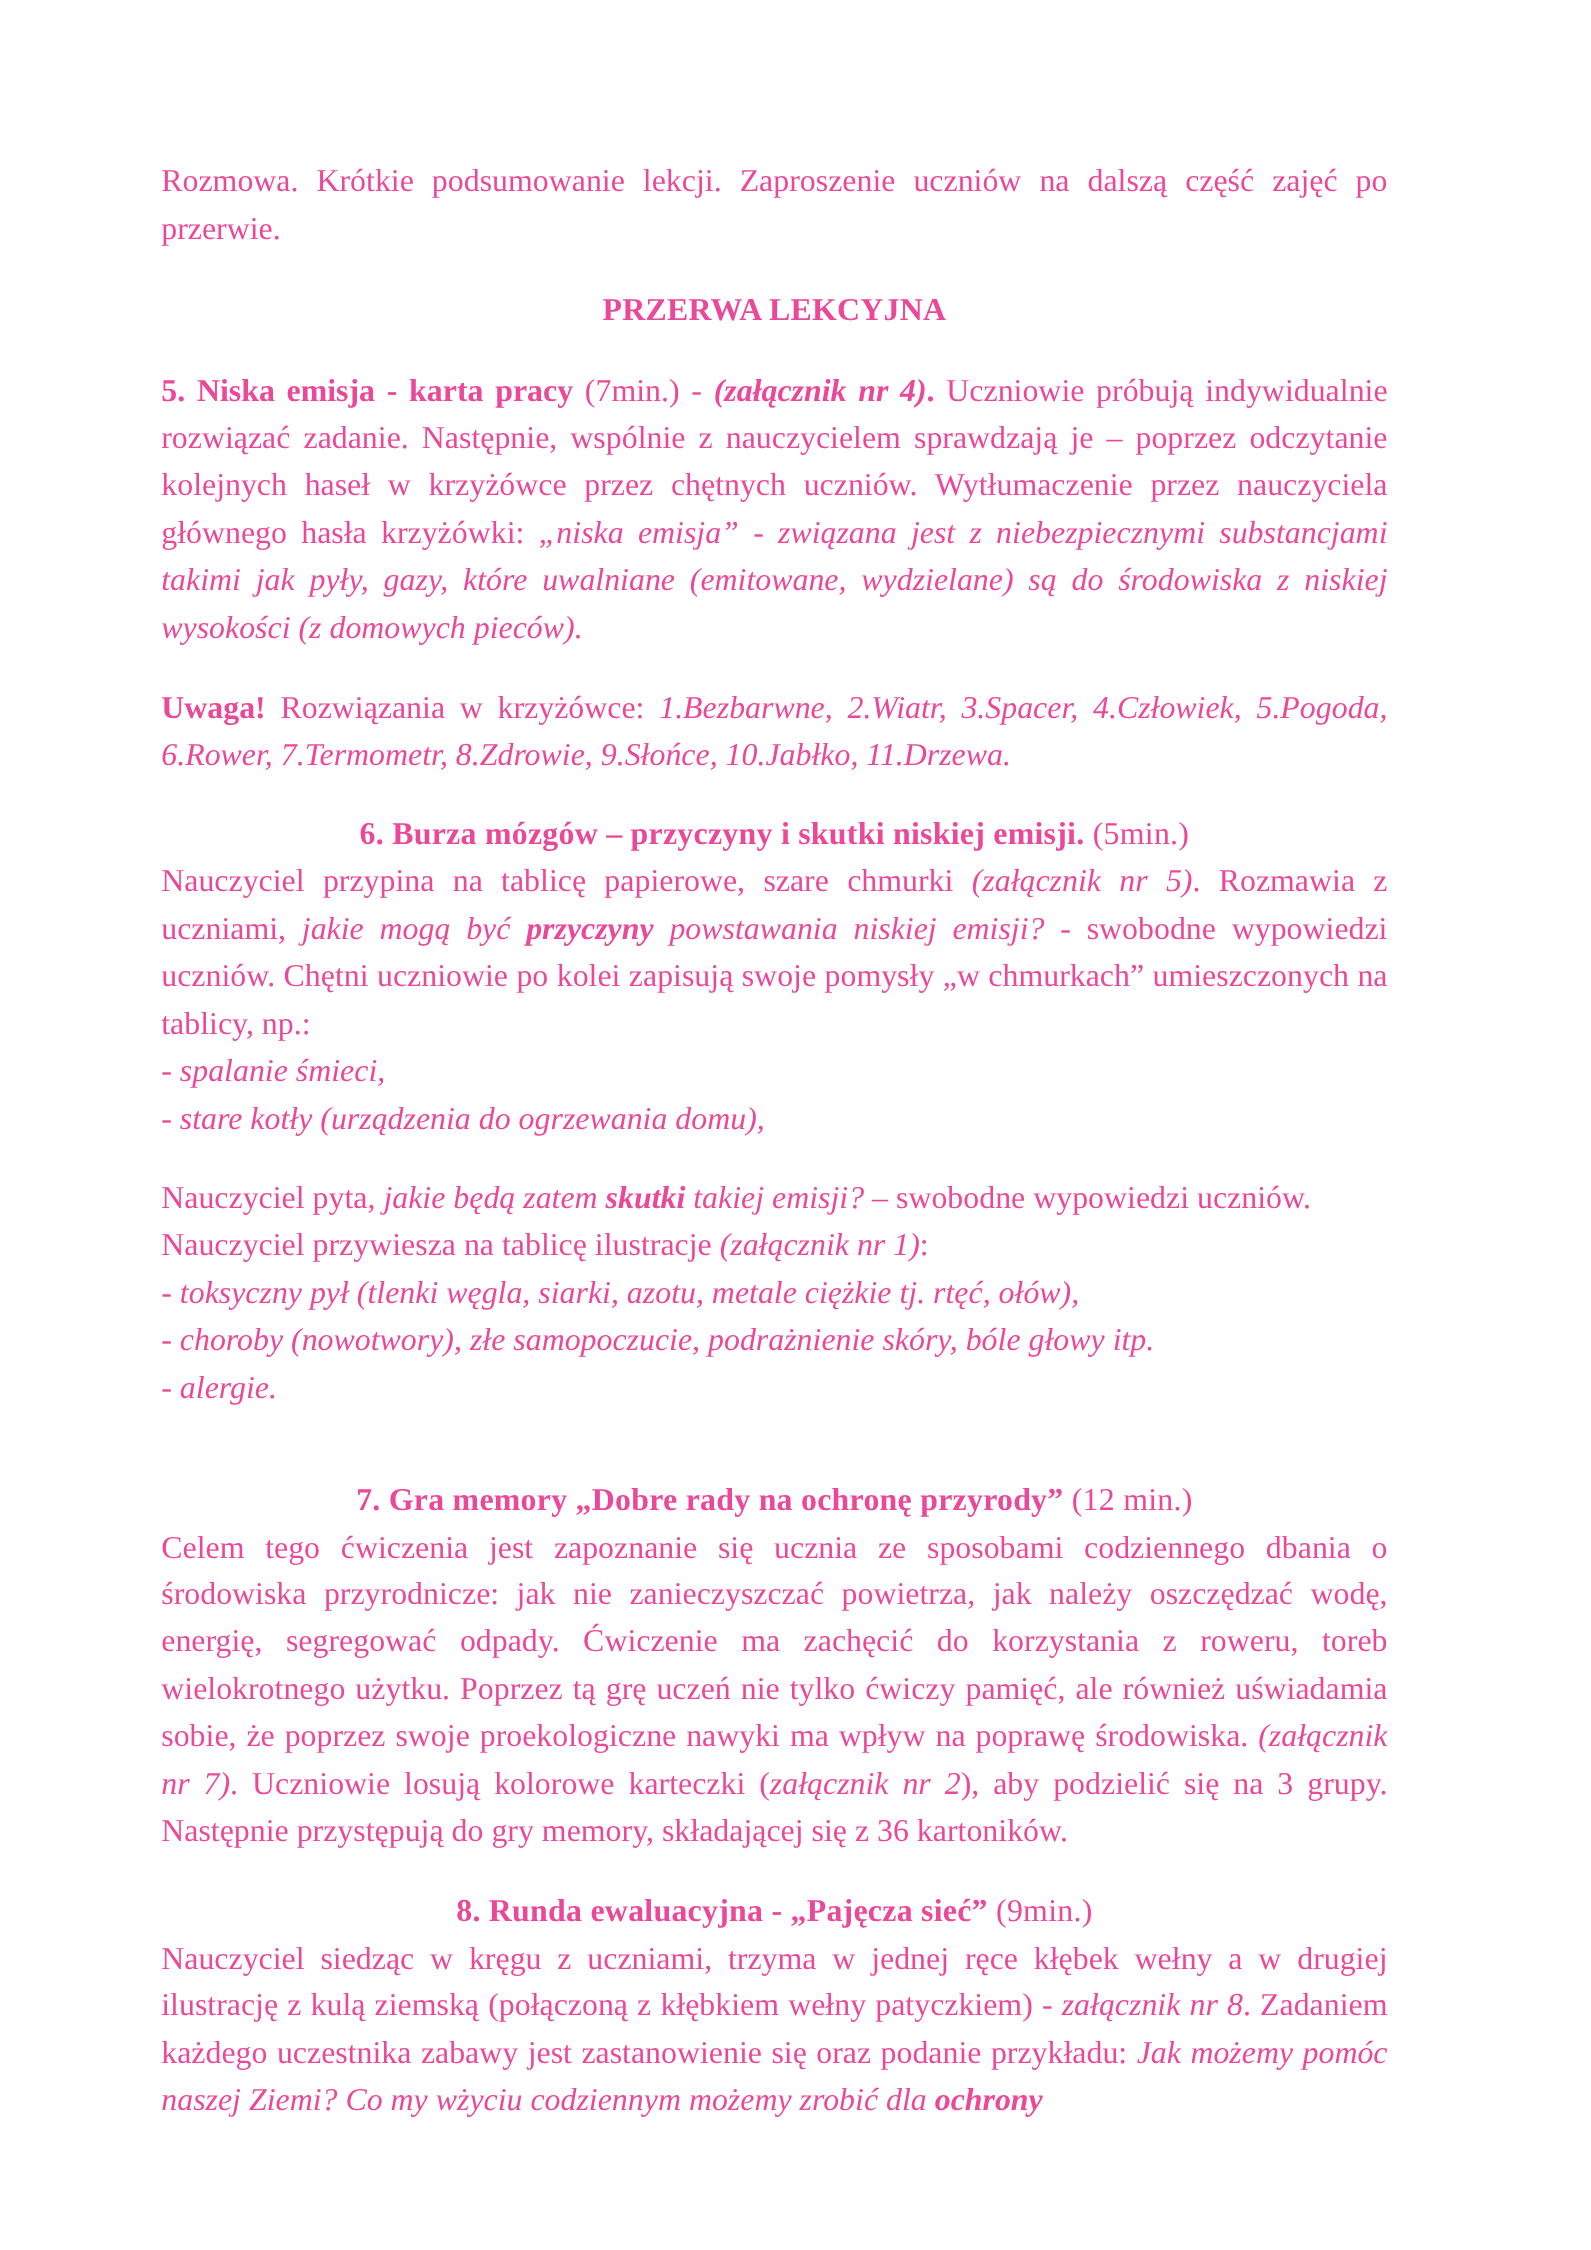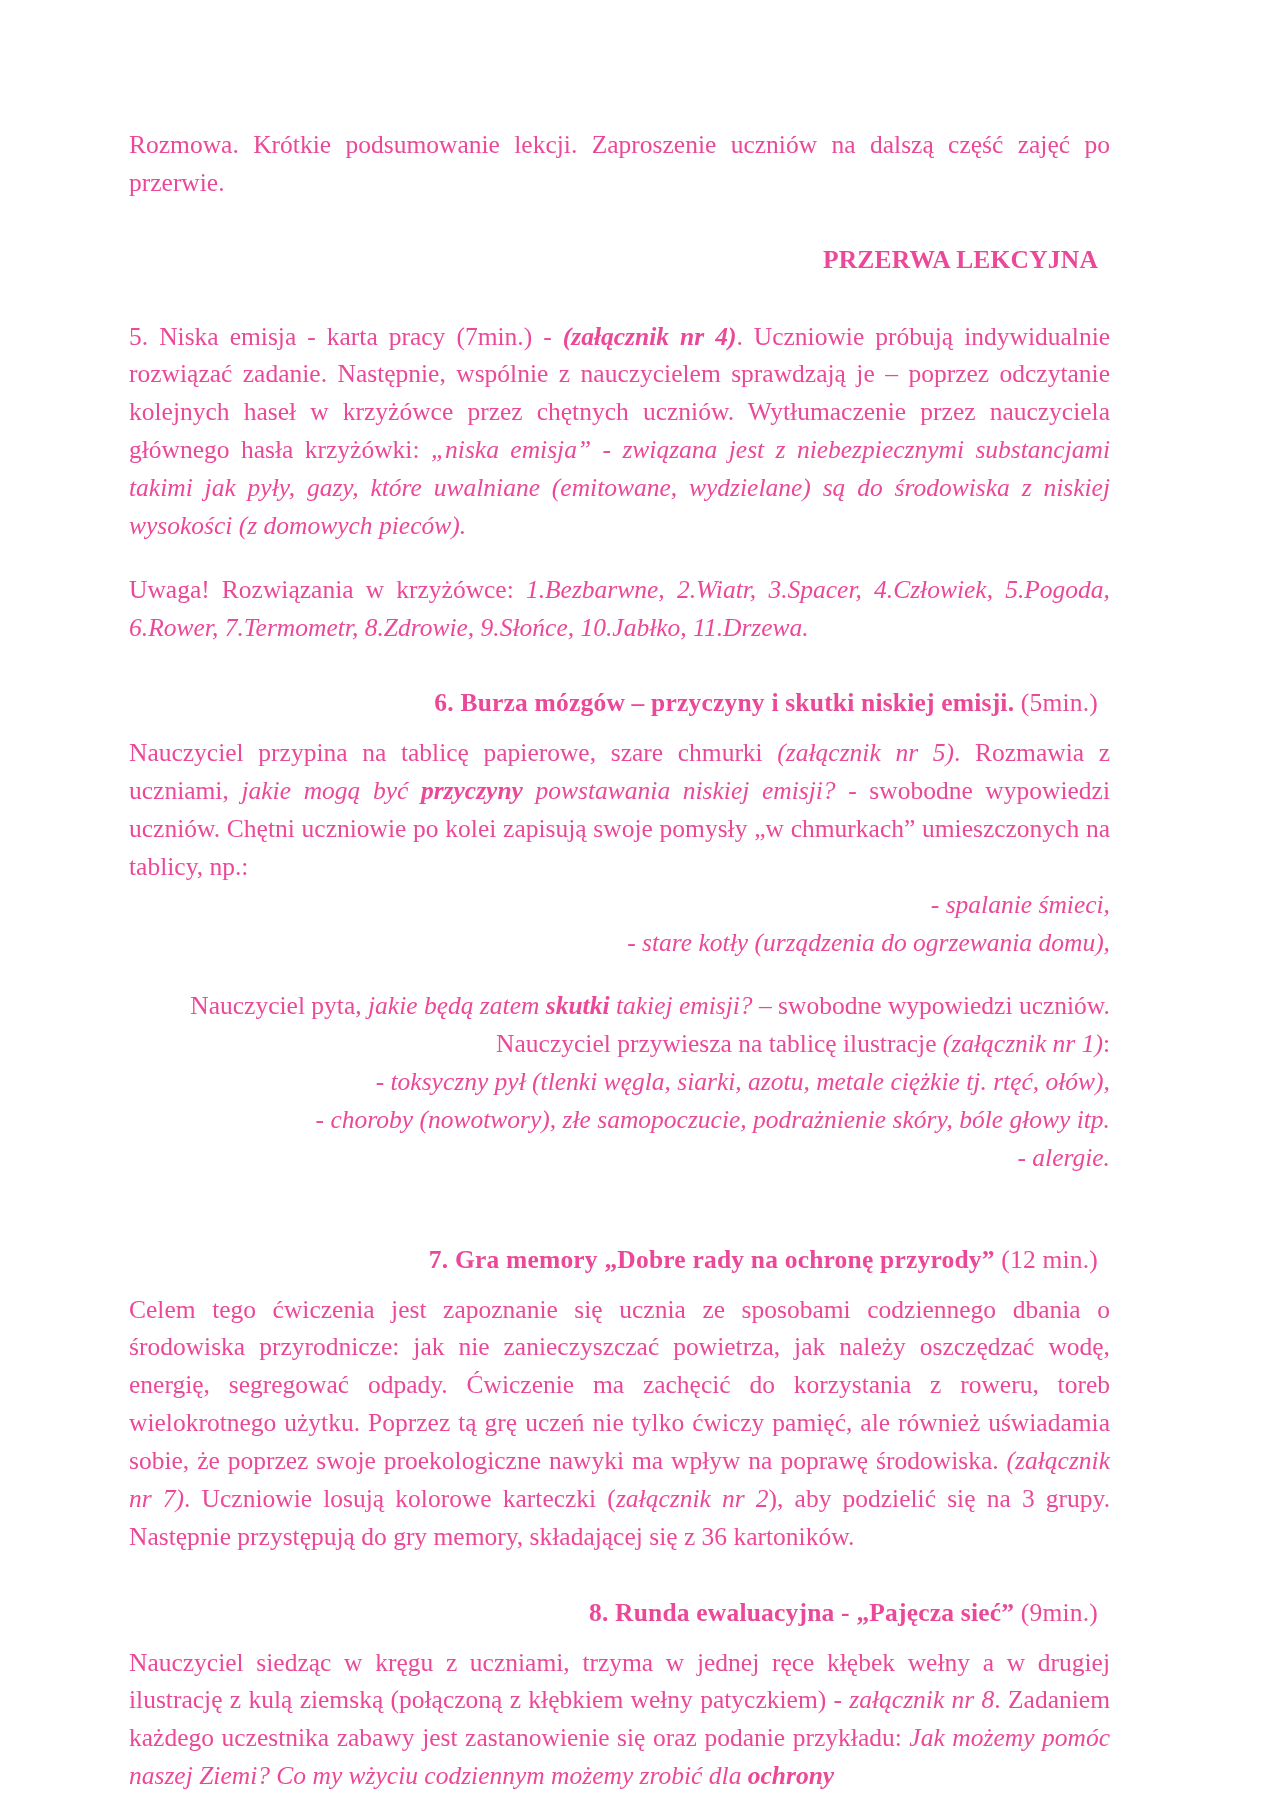--- a/index.html
+++ b/index.html
@@ -26,32 +26,32 @@
     width: 981px;
   }
   p {
     margin: 0;
     font-size: 25.5px;
     line-height: 1.485;
     text-align: justify;
     text-justify: inter-word;
     color: #ec4899;
   }
-  p.nojust { text-align: right; }
-  .b  { font-weight: normal; }
+  p.nojust { text-align: left; }
+  .b  { font-weight: bold; }
   .i  { font-style: italic; }
   .bi { font-weight: bold; font-style: italic; }
   .gap-lg { height: 27px; }
   .gap-md { height: 26px; }
   .heading {
     font-weight: bold;
     font-size: 25.5px;
     line-height: 1.485;
-    margin: 12px;
-    text-align: right;
+    margin: 0;
+    text-align: center;
     letter-spacing: 0.2px;
   }
 </style>
 </head>
 <body>
 
 <div class="page">
   <div class="doc">
 
     <p>Rozmowa. Krótkie podsumowanie lekcji. Zaproszenie uczniów na dalszą część zajęć po przerwie.</p>

